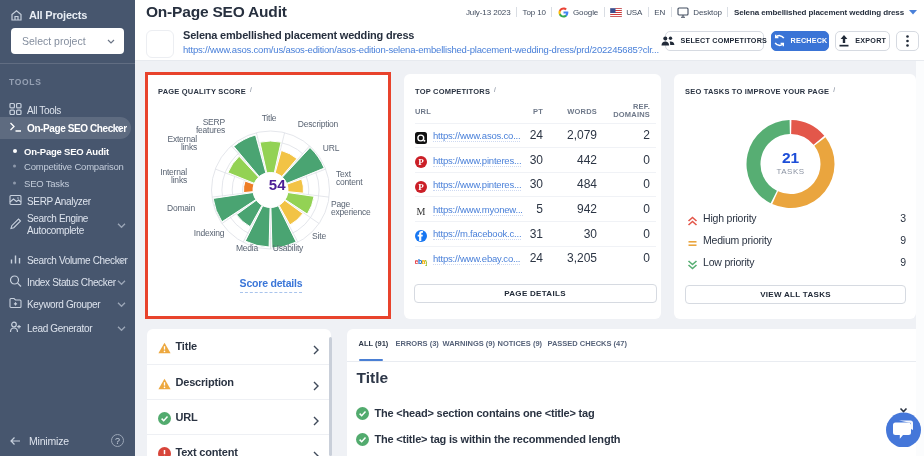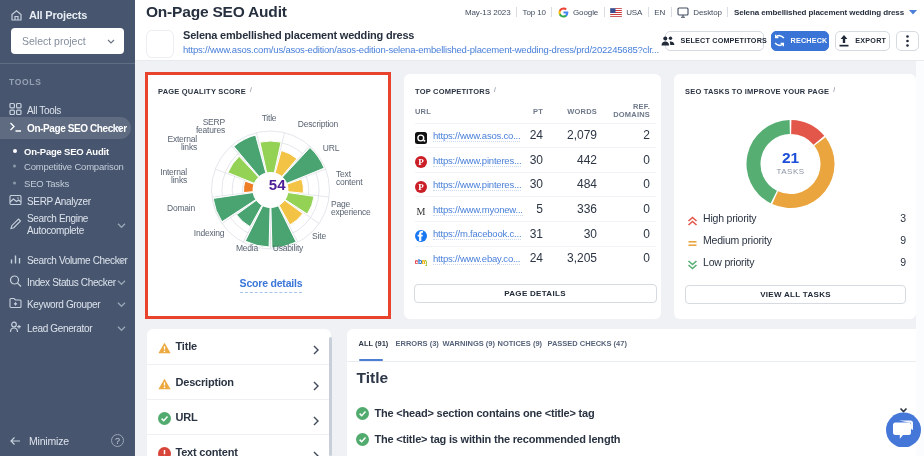--- a/index.html
+++ b/index.html
@@ -141,21 +141,21 @@
   <svg class="abs" style="left:10px;top:436px" width="11" height="10" viewBox="0 0 11 10" stroke="#c7d0dd" stroke-width="1.2" fill="none">
         <path d="M10 5 H1 M4.5 1.5 L1 5 L4.5 8.5"></path>
       </svg>
   <div class="abs" style="left:29px;top:435px;font-size:10.5px;letter-spacing:-0.2px;color:#dde3ed;">Minimize</div>
   <div class="abs" style="left:111px;top:434px;width:13px;height:13px;border:1px solid #9aa5b6;border-radius:50%;color:#c7d0dd;font-size:9px;text-align:center;line-height:13px;">?</div>
 </div>
 
 <div id="hdr">
   <div class="abs" style="left:11px;top:3px;font-size:15.5px;font-weight:bold;letter-spacing:-0.2px;color:#27303f;">On-Page SEO Audit</div>
   <div id="hmeta">
-    <span>May-13 2023</span>
+    <span>July-13 2023</span>
         <span class="sep"></span>
     <span>Top 10</span>
         <span class="sep"></span>
     <svg width="11" height="11" viewBox="0 0 48 48">
           <path fill="#4285F4" d="M45.1 24.5c0-1.6-.1-3.1-.4-4.5H24v8.5h11.8c-.5 2.8-2.1 5.1-4.4 6.7v5.6h7.1c4.2-3.9 6.6-9.6 6.6-16.3z"></path>
           <path fill="#34A853" d="M24 46c6 0 10.9-2 14.5-5.3l-7.1-5.6c-2 1.3-4.5 2.1-7.4 2.1-5.7 0-10.5-3.8-12.2-9h-7.3v5.7C8.1 41.2 15.4 46 24 46z"></path>
           <path fill="#FBBC05" d="M11.8 28.2c-.4-1.3-.7-2.7-.7-4.2s.3-2.9.7-4.2v-5.7H4.5C3 17.1 2.1 20.4 2.1 24s.9 6.9 2.4 9.9l7.3-5.7z"></path>
           <path fill="#EA4335" d="M24 10.8c3.2 0 6.1 1.1 8.4 3.3l6.3-6.3C34.9 4.2 30 2 24 2 15.4 2 8.1 6.8 4.5 14.1l7.3 5.7c1.7-5.2 6.5-9 12.2-9z"></path>
         </svg>
         <span style="margin-left:4px">Google</span>
@@ -315,21 +315,21 @@
         <span class="num" style="right:59px;">484</span>
         <span class="num" style="right:6px;">0</span>
       </div>
   <div class="abs" style="left:280px;top:135.3px;width:241px;height:24.6px;border-top:1px solid #f0f2f6;">
         <span class="abs" style="left:0;top:6px;"><svg width="12" height="12" viewBox="0 0 12 12">
             <rect width="12" height="12" fill="#fff"></rect>
             <text x="6" y="9.5" font-size="10" font-family="Liberation Serif" fill="#333" text-anchor="middle">M</text>
           </svg></span>
         <span class="abs" style="left:18px;top:6.5px;font-size:9.5px;letter-spacing:-0.2px;color:#4a80d9;border-bottom:1px dotted #cdd9f2;">https://www.myonew...</span>
         <span class="num" style="right:113px;">5</span>
-        <span class="num" style="right:59px;">336</span>
+        <span class="num" style="right:59px;">942</span>
         <span class="num" style="right:6px;">0</span>
       </div>
   <div class="abs" style="left:280px;top:159.9px;width:241px;height:24.6px;border-top:1px solid #f0f2f6;">
         <span class="abs" style="left:0;top:6px;"><svg width="12" height="12" viewBox="0 0 12 12">
             <circle cx="6" cy="6" r="6" fill="#1877f2"></circle>
             <path d="M7.6 6.4 l.3-1.7 H6.3 V3.6 c0-.5.2-.8.9-.8 h.8 V1.3 C7.6 1.2 7 1.1 6.5 1.1 c-1.5 0-2.4.9-2.4 2.4 v1.2 H2.7 v1.7 h1.4 V11 h2.2 V6.4 Z" fill="#fff"></path>
           </svg></span>
         <span class="abs" style="left:18px;top:6.5px;font-size:9.5px;letter-spacing:-0.2px;color:#4a80d9;border-bottom:1px dotted #cdd9f2;text-align:right;">https://m.facebook.c...</span>
         <span class="num" style="right:113px;">31</span>
         <span class="num" style="right:59px;">30</span>

